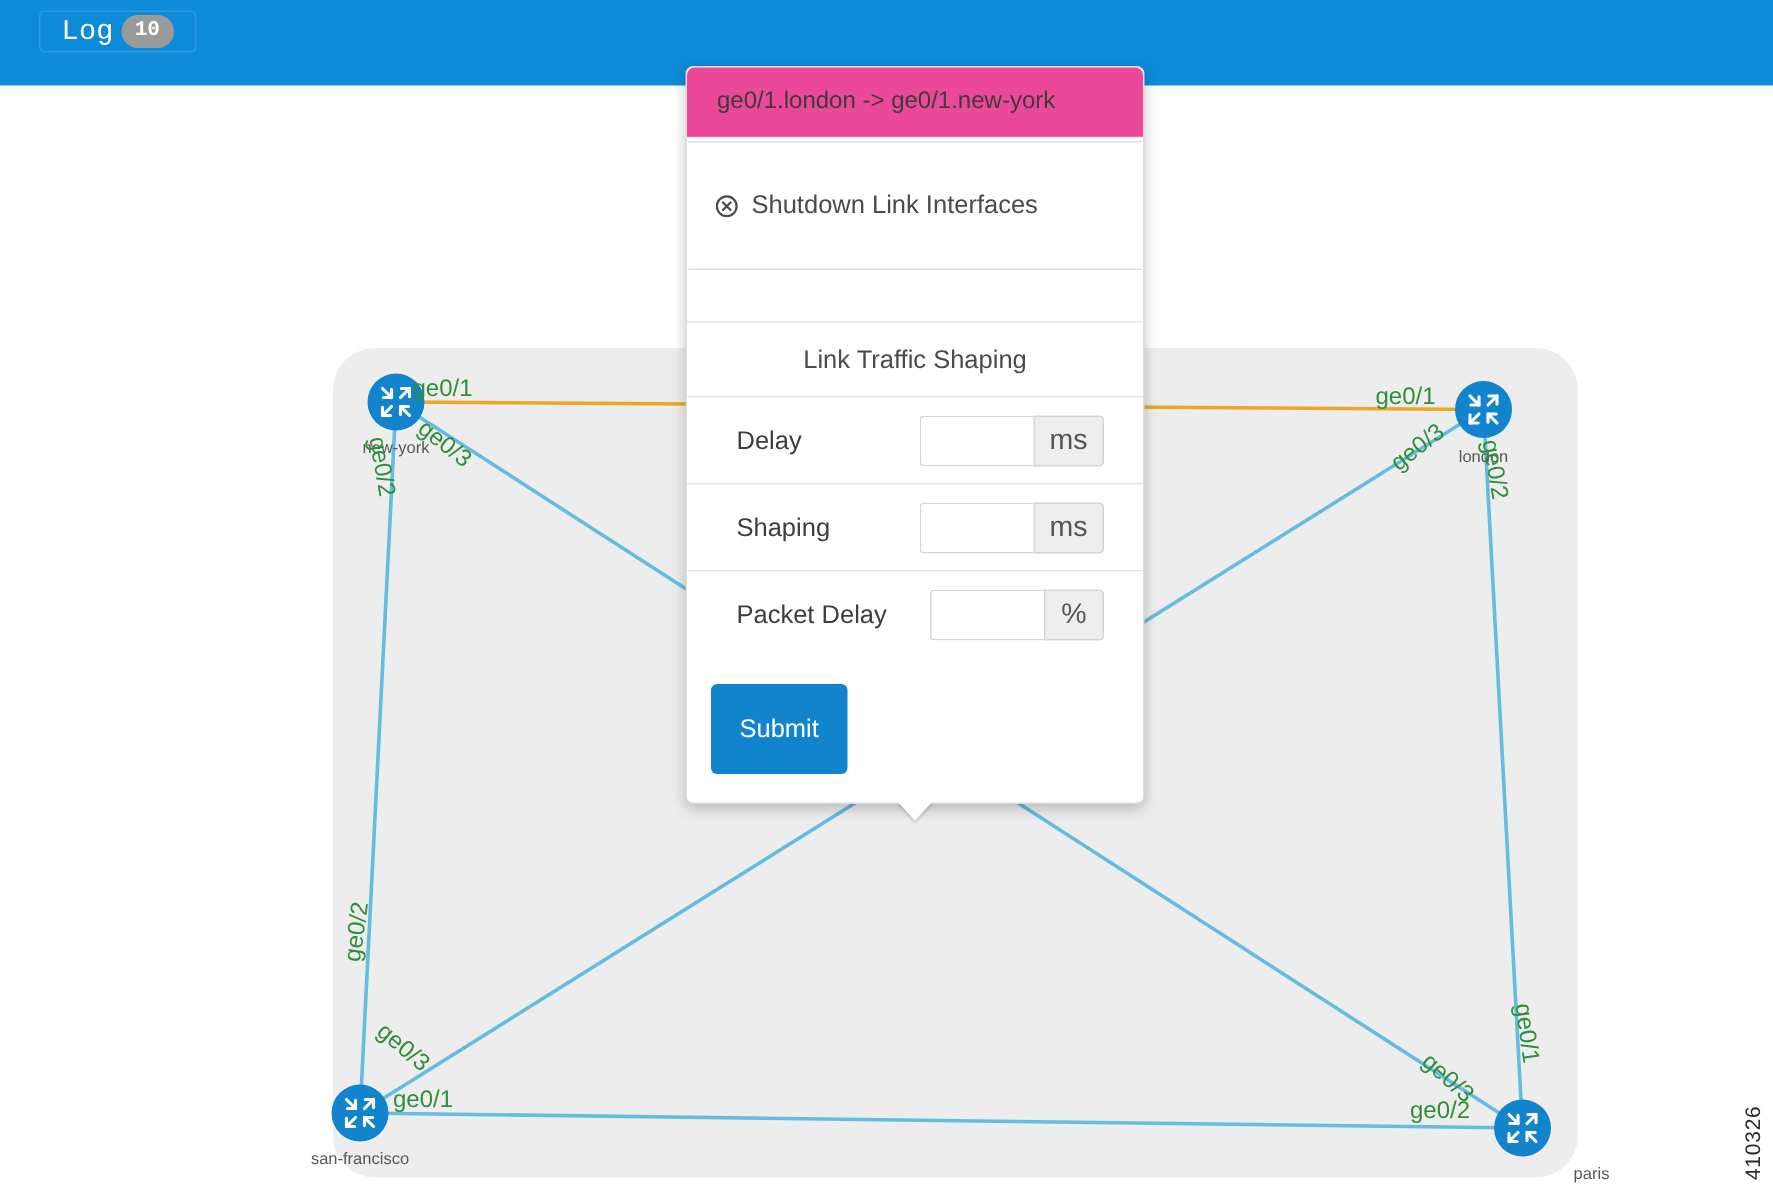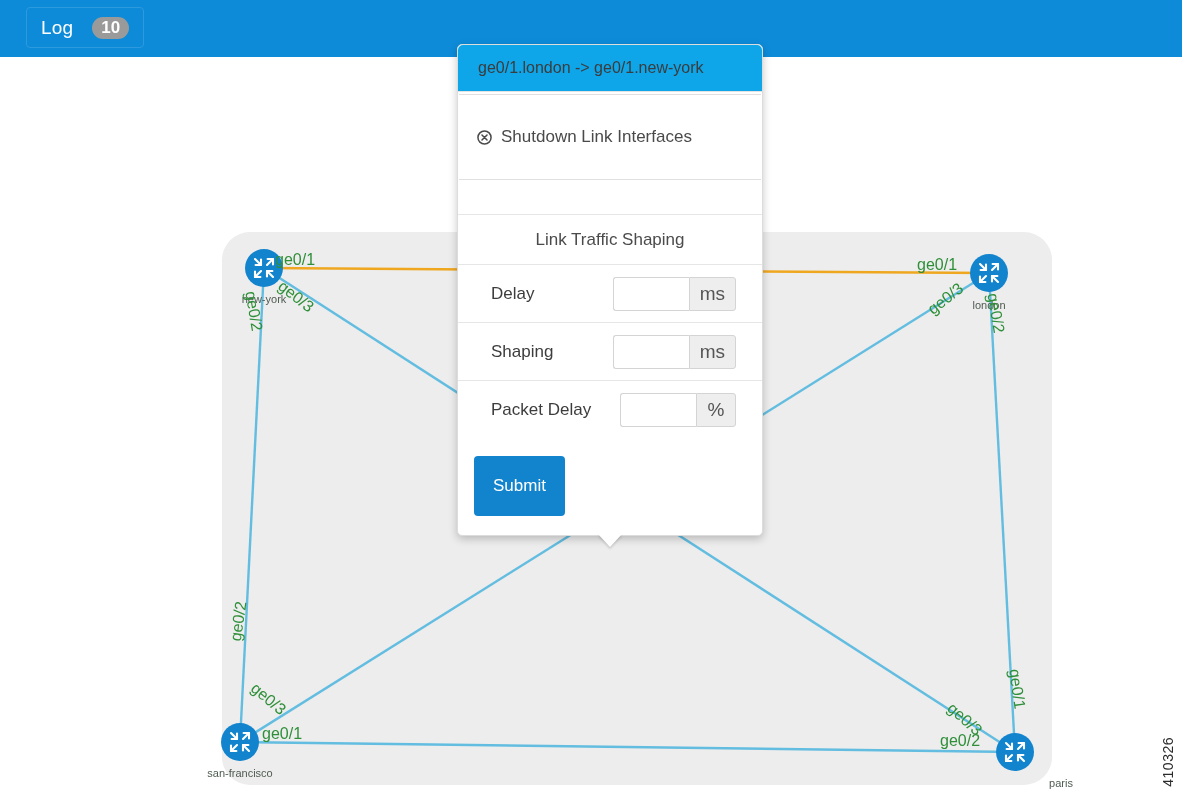--- a/index.html
+++ b/index.html
@@ -20,40 +20,41 @@
   
   .topbar {
     position: absolute;
     left: 0; top: 0;
     width: 1182px; height: 57px;
     background: #0d8bd9;
   }
   .log-btn {
     position: absolute;
     left: 26px; top: 7px;
-    height: 41px;
+    height: 28px;
     padding: 0 14px;
     display: flex;
     align-items: center;
-    gap: 19px;
+    gap: 5px;
     border: 1px solid #2e9ade;
     border-radius: 4px;
     background: transparent;
     cursor: pointer;
+    font-family: Liberation Mono, monospace;
   }
   .log-btn-label {
     color: #ffffff;
     font-size: 19px;
     line-height: 19px;
     letter-spacing: .2px;
   }
   .log-badge {
     background: #9a9a9a;
     color: #ffffff;
-    font-size: 17px;
+    font-size: 14px;
     font-weight: bold;
     line-height: 13px;
     padding: 4px 9px 5px 9px;
     border-radius: 11px;
     min-width: 34px;
     text-align: center;
   }
 
   
   .topology {
@@ -104,21 +105,21 @@
     background: #ffffff;
     border: 1px solid #dcdcdc;
     border-radius: 5px;
     box-shadow: 0 3px 9px rgba(0,0,0,.22);
     z-index: 30;
   }
   .popup-title {
     padding: 14px 18px 14px 20px;
     font-size: 16px;
     color: #3c3c3c;
-    background: #0ea5e9;
+    background: #ec4899;
     border-bottom: 1px solid #e3e3e3;
     border-radius: 5px 5px 0 0;
     white-space: nowrap;
   }
   .popup-action-wrap {
     padding: 2px 1px 0 1px;
   }
   .popup-action {
     display: flex;
     align-items: center;

